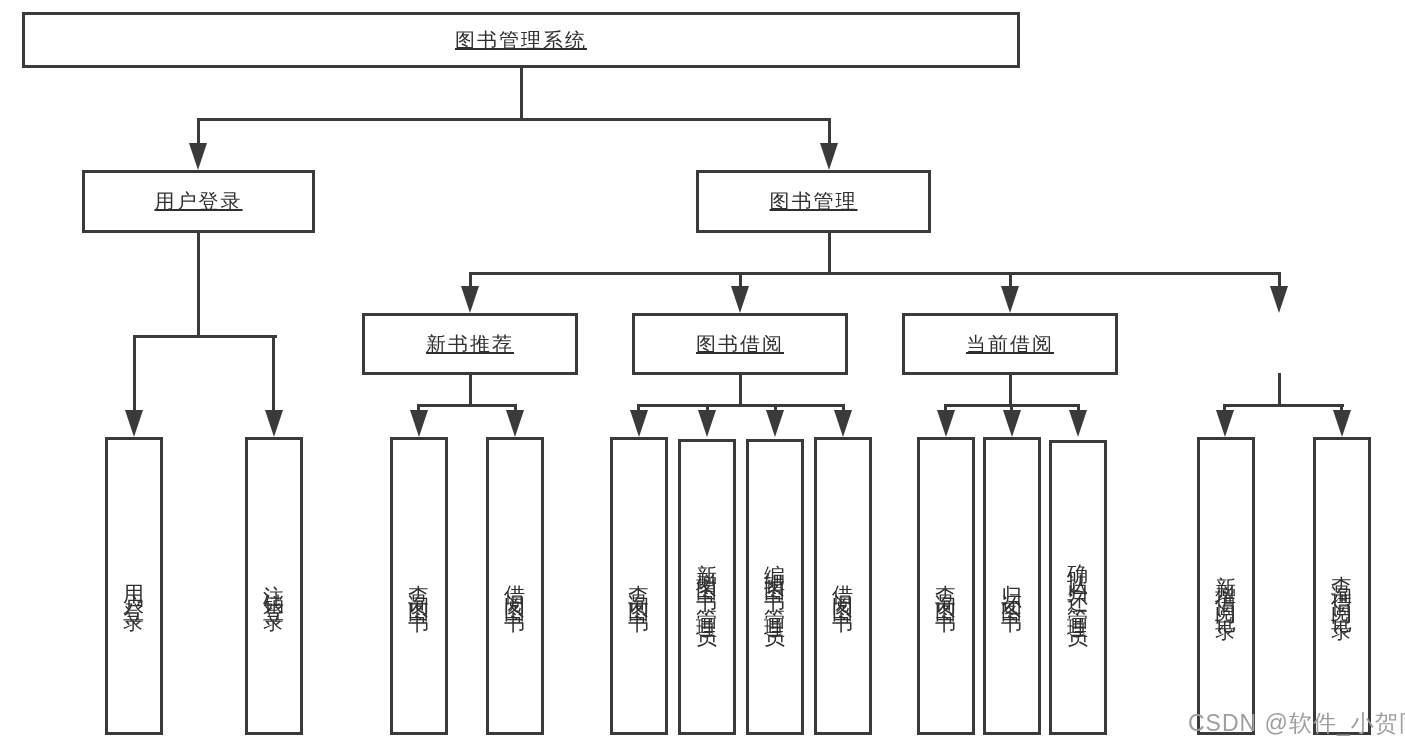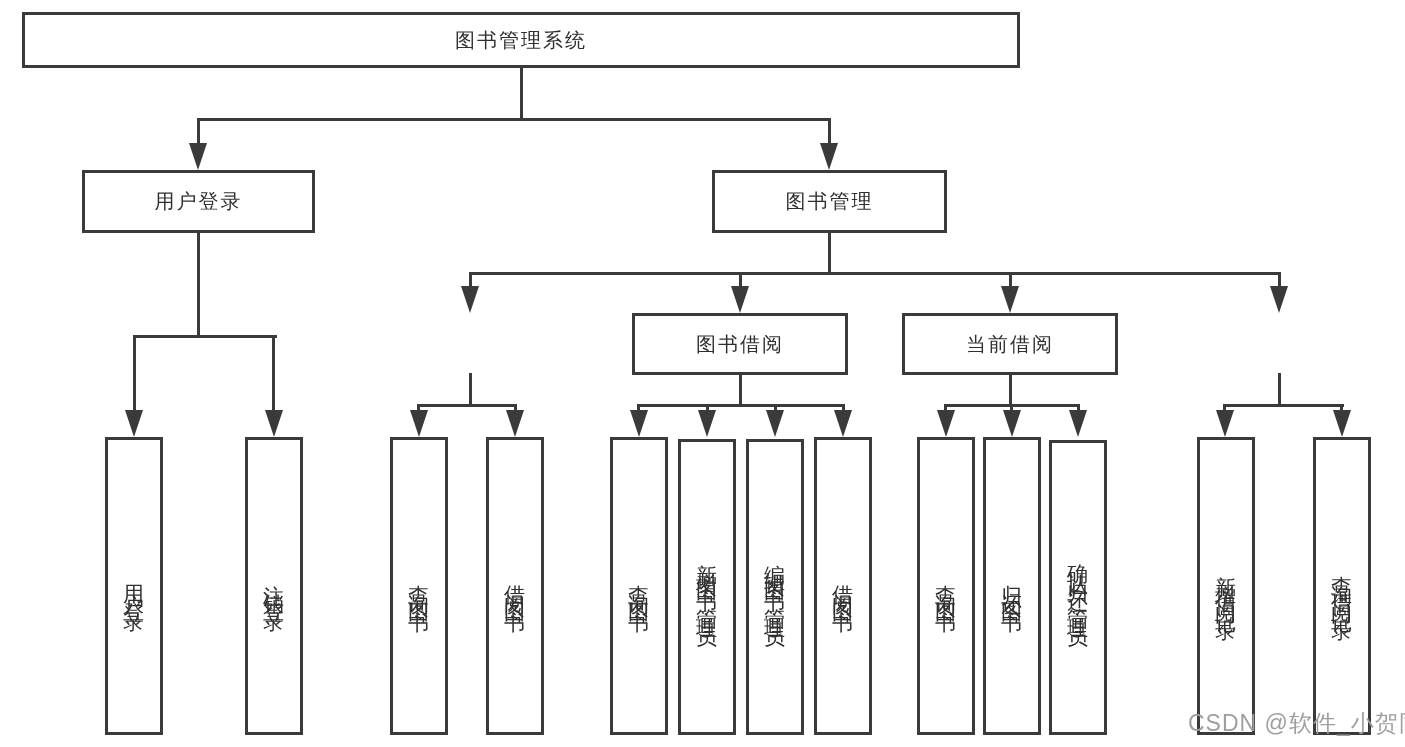--- a/index.html
+++ b/index.html
@@ -27,20 +27,21 @@
     background: var(--bg);
     display: flex;
     align-items: center;
     justify-content: center;
     color: var(--text);
   }
   .h-box {
     font-size: 20px;
     letter-spacing: 2px;
     font-weight: 400;
+    text-decoration: underline;
   }
   .v-box {
     writing-mode: vertical-rl;
     text-orientation: mixed;
     font-size: 21px;
     letter-spacing: 9px;
     line-height: 1;
   }
   .vline { position: absolute; width: 3px; background: var(--line); }
   .hline { position: absolute; height: 3px; background: var(--line); }
@@ -70,40 +71,41 @@
   <div class="box h-box" style="left:22px;top:12px;width:998px;height:56px">图书管理系统</div>
 
   <div class="vline" style="left:520px;top:66px;height:55px"></div>
   <div class="hline" style="left:197px;top:118px;width:634px"></div>
   <div class="vline" style="left:197px;top:118px;height:26px"></div>
   <div class="arrow" style="left:189px;top:143px"></div>
   <div class="vline" style="left:828px;top:118px;height:26px"></div>
   <div class="arrow" style="left:820px;top:143px"></div>
 
   <div class="box h-box" style="left:82px;top:170px;width:233px;height:63px">用户登录</div>
-  <div class="box h-box" style="left:712px;top:170px;width:235px;height:63px">图书管理</div>
+  <div class="box h-box" style="left:696px;top:170px;width:235px;height:63px">图书管理</div>
 
   <div class="vline" style="left:197px;top:231px;height:106px"></div>
   <div class="hline" style="left:133px;top:335px;width:144px"></div>
   <div class="vline" style="left:133px;top:335px;height:77px"></div>
   <div class="arrow" style="left:125px;top:410px"></div>
   <div class="vline" style="left:272px;top:335px;height:77px"></div>
   <div class="arrow" style="left:265px;top:410px"></div>
 
   <div class="vline" style="left:828px;top:231px;height:44px"></div>
   <div class="hline" style="left:469px;top:272px;width:812px"></div>
   <div class="vline" style="left:469px;top:272px;height:16px"></div>
   <div class="arrow" style="left:461px;top:286px"></div>
   <div class="vline" style="left:739px;top:272px;height:16px"></div>
   <div class="arrow" style="left:731px;top:286px"></div>
   <div class="vline" style="left:1009px;top:272px;height:16px"></div>
   <div class="arrow" style="left:1001px;top:286px"></div>
   <div class="vline" style="left:1278px;top:272px;height:16px"></div>
   <div class="arrow" style="left:1270px;top:286px"></div>
 
+  <div class="box h-box" style="left:362px;top:313px;width:216px;height:62px">新书推荐</div>
   <div class="box h-box" style="left:902px;top:313px;width:216px;height:62px">当前借阅</div>
   <div class="box h-box" style="left:632px;top:313px;width:216px;height:62px">图书借阅</div>
 
   <div class="vline" style="left:469px;top:373px;height:34px"></div>
   <div class="vline" style="left:739px;top:373px;height:34px"></div>
   <div class="vline" style="left:1009px;top:373px;height:34px"></div>
   <div class="vline" style="left:1278px;top:373px;height:34px"></div>
 
   <div class="hline" style="left:417px;top:404px;width:100px"></div>
   <div class="vline" style="left:417px;top:404px;height:10px"></div>

